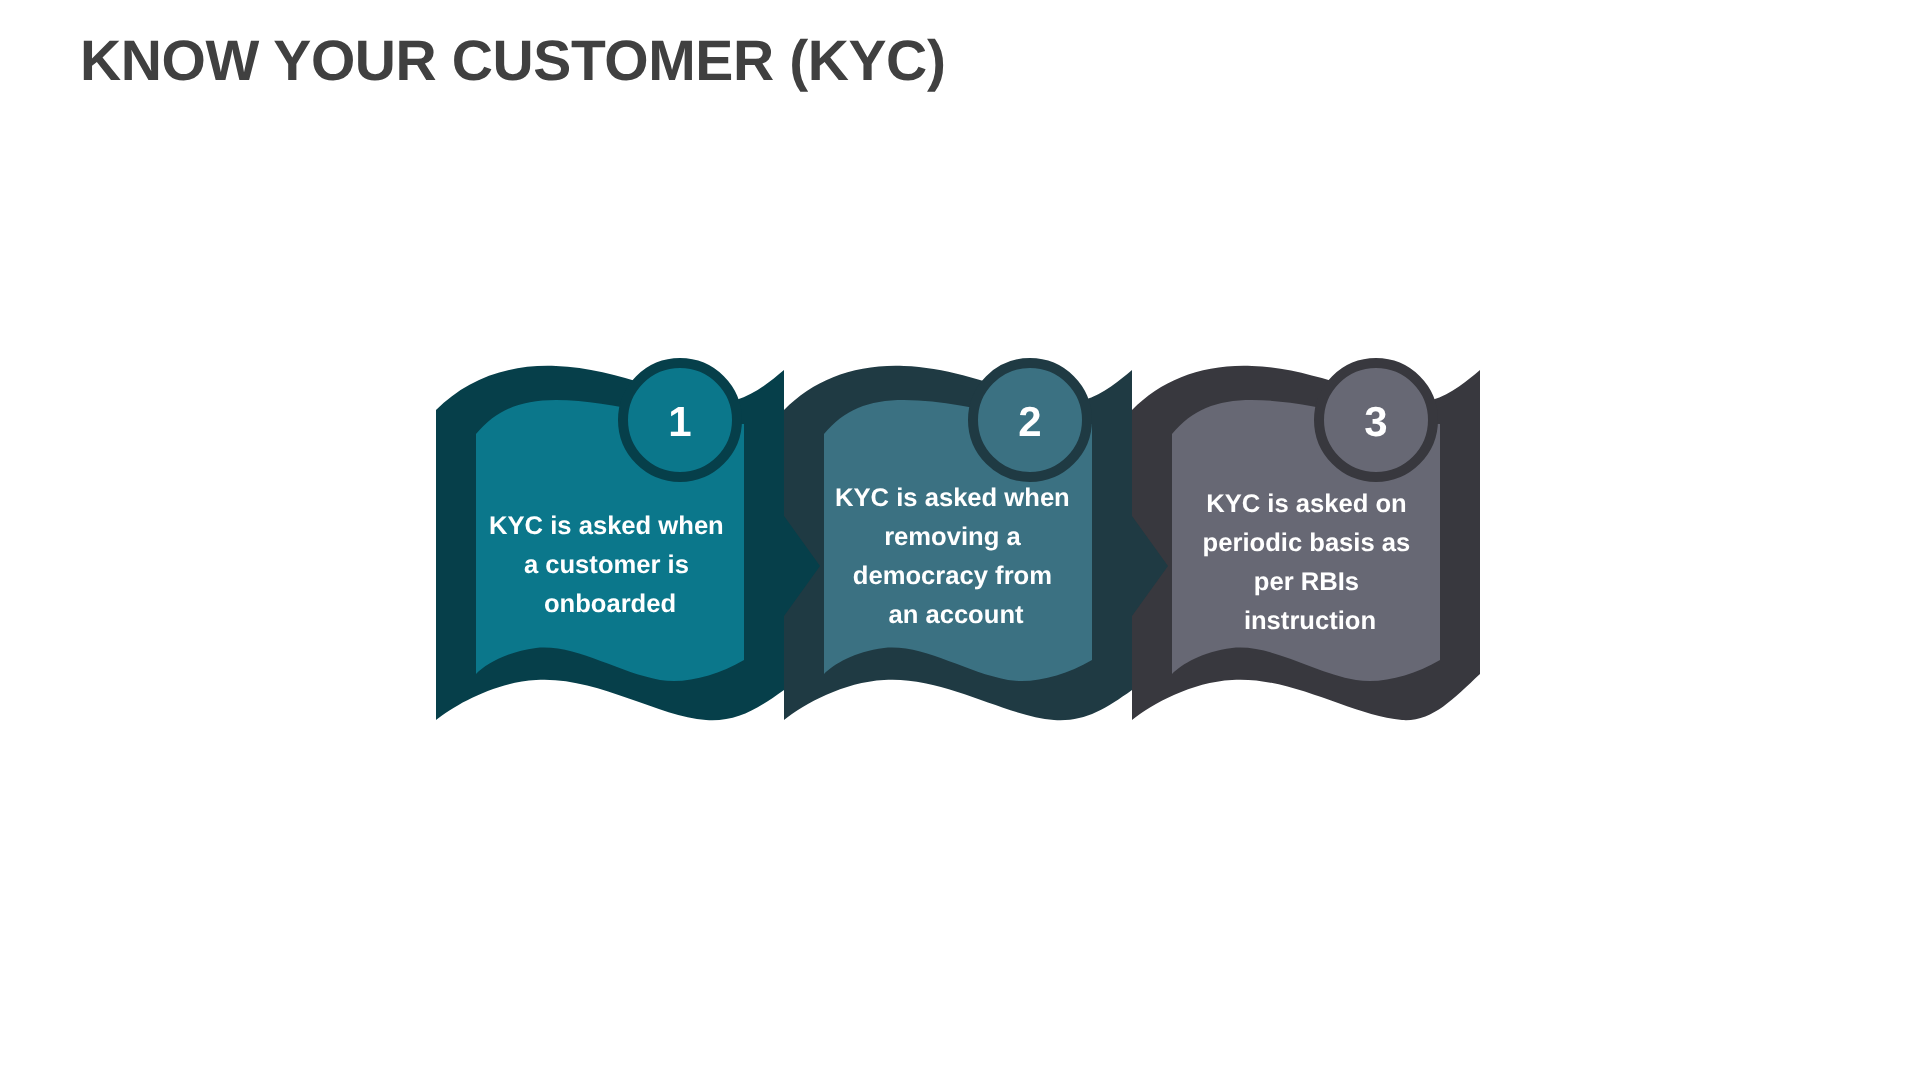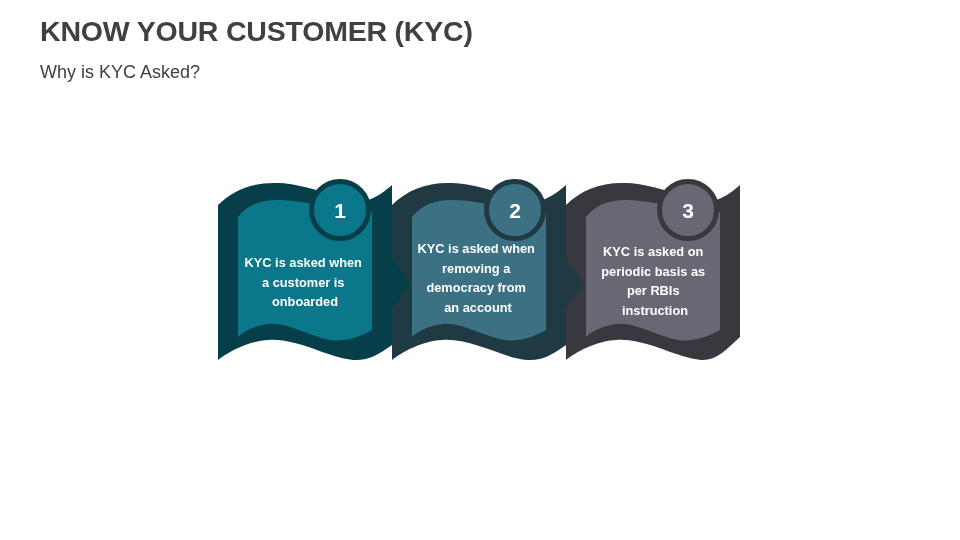--- a/index.html
+++ b/index.html
@@ -16,21 +16,20 @@
     }
     svg.diagram { position: absolute; left: 0; top: 0; }
     .num { font-family: "Liberation Sans", sans-serif; font-weight: bold; font-size: 21px; fill: #ffffff; }
     .txt { font-family: "Liberation Sans", sans-serif; font-weight: bold; font-size: 12.8px; fill: #ffffff; }
   </style>
 </head>
 <body>
 
 <div class="slide">
   <div class="title">KNOW YOUR CUSTOMER (KYC)</div>
-  <div class="subtitle">Why is KYC Asked?</div>
 
   <svg class="diagram" width="960" height="540" viewBox="0 0 960 540">
     <defs>
       <path id="outer-arrow" d="M0,205 C15,190 35,182 60,183 C95,184 130,205 150,200 C160,197 168,190 174,185 L174,258 L192,283 L174,308 L174,345 C160,355 150,361 135,360 C110,358 80,338 50,340 C30,341 10,352 0,360 Z"></path>
       <path id="outer-end" d="M0,205 C15,190 35,182 60,183 C95,184 130,205 150,200 C160,197 168,190 174,185 L174,337 C160,350 150,361 135,360 C110,358 80,338 50,340 C30,341 10,352 0,360 Z"></path>
       <path id="inner" d="M20,217 C30,205 42,200 60,200 C90,200 120,212 154,212 L154,330 C140,338 125,342 112,340 C90,336 70,322 50,324 C35,326 25,332 20,337 Z"></path>
     </defs>
 
     <g transform="translate(566,0)">
       <use href="#outer-end" fill="#38383e"></use>

